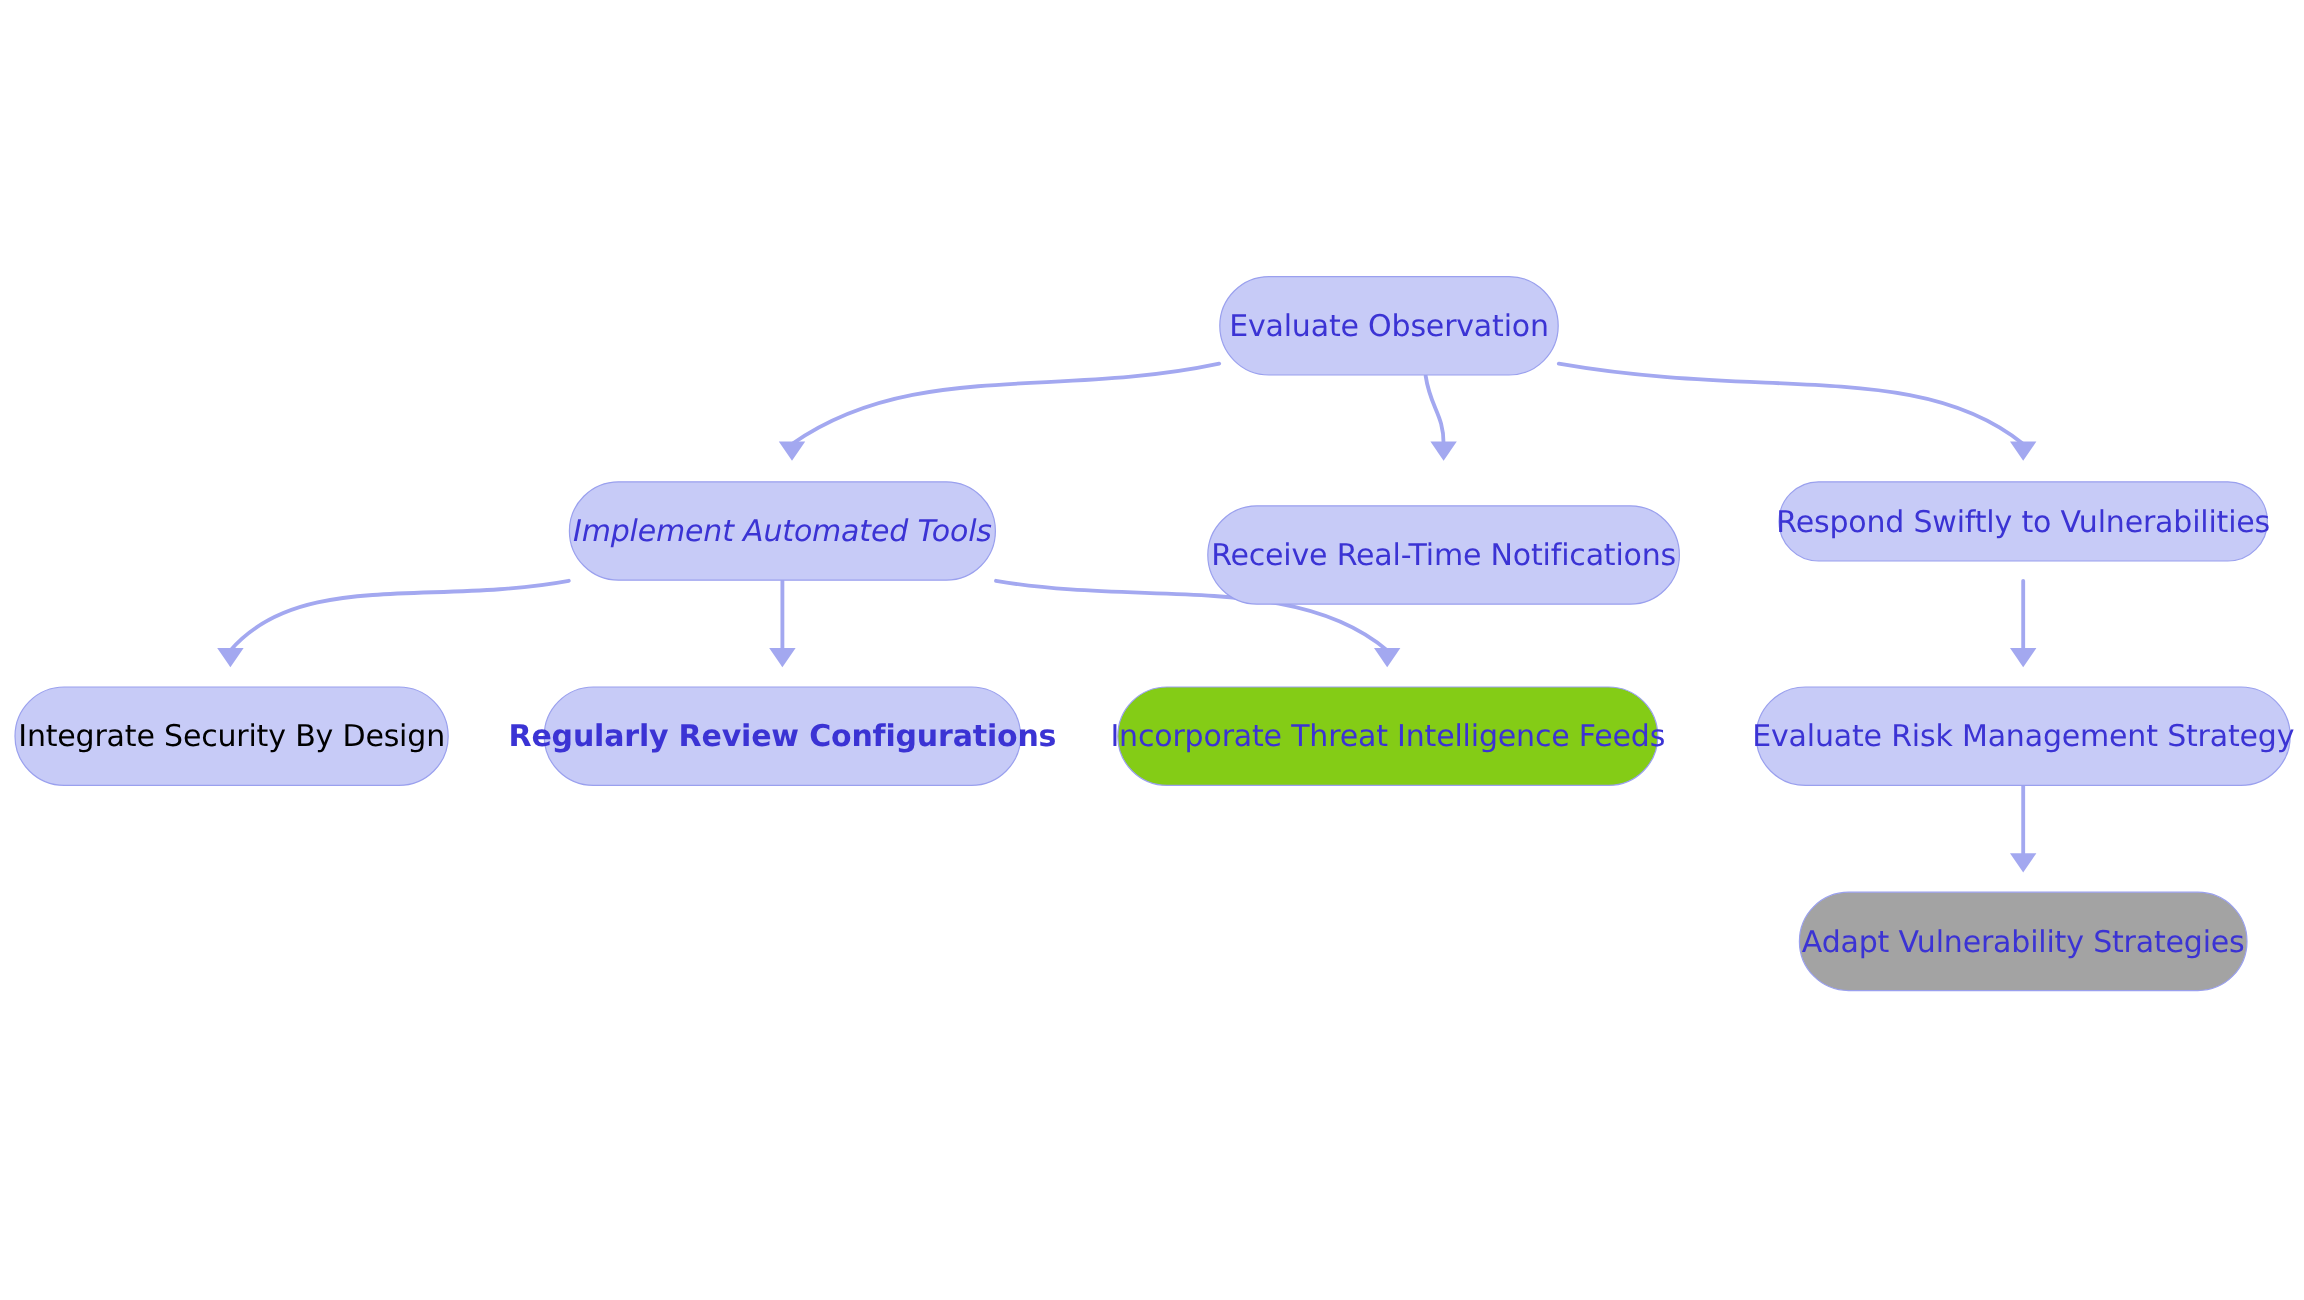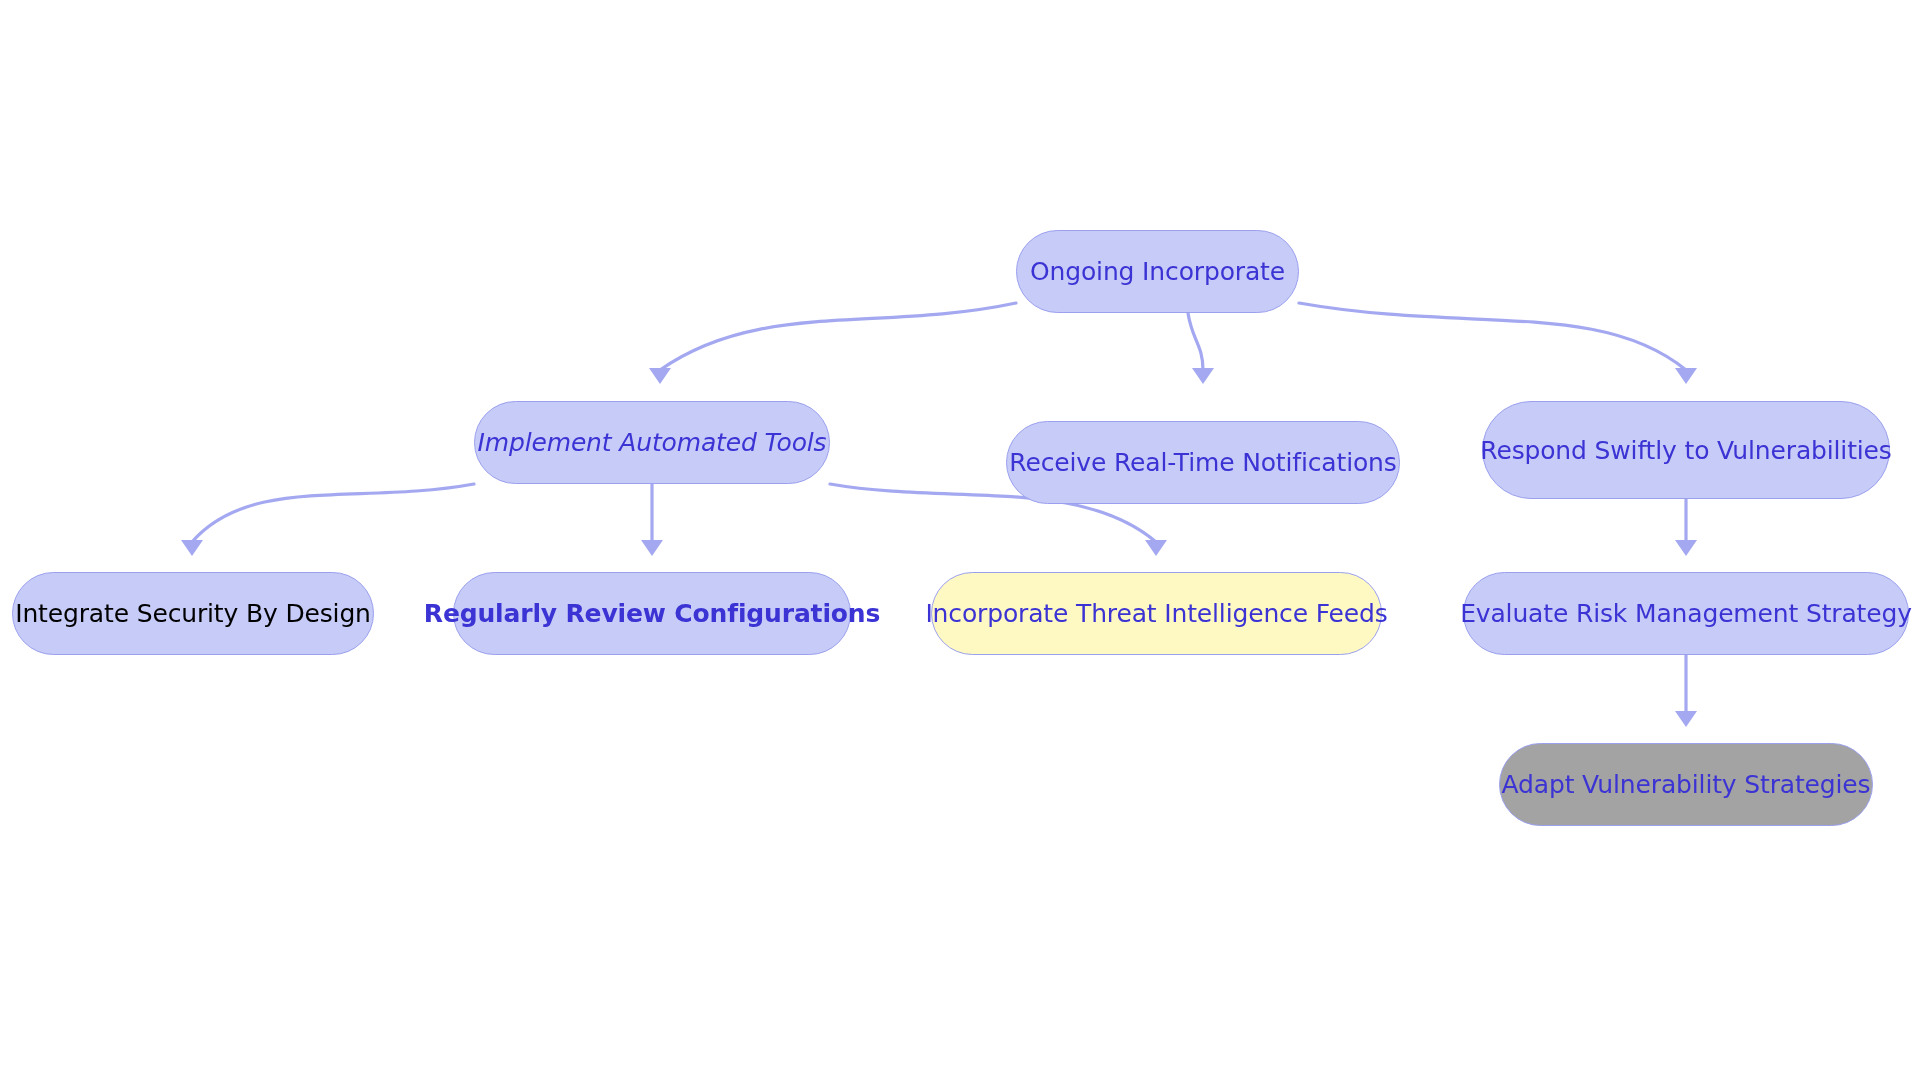--- a/index.html
+++ b/index.html
@@ -71,38 +71,38 @@
         <polygon points="181,540 203,540 192,556" fill="#a3a8f0"></polygon>
         <polygon points="641,540 663,540 652,556" fill="#a3a8f0"></polygon>
         <polygon points="1145,540 1167,540 1156,556" fill="#a3a8f0"></polygon>
         <polygon points="1675,540 1697,540 1686,556" fill="#a3a8f0"></polygon>
         <polygon points="1675,711 1697,711 1686,727" fill="#a3a8f0"></polygon>
       </g>
   </svg>
 
   <div id="node-layer">
       <div class="node" style="left: 1016px; top: 230px; width: 283px; height: 83px; background: rgb(199, 203, 247); border-color: rgb(154, 160, 238); color: rgb(59, 51, 212);">
-        <span class="node-label">Ongoing Incorporate</span>
+        <span class="node-label">Evaluate Observation</span>
       </div>
       <div class="node" style="left: 474px; top: 401px; width: 356px; height: 83px; background: rgb(199, 203, 247); border-color: rgb(154, 160, 238); color: rgb(59, 51, 212); font-style: italic;">
         <span class="node-label">Implement Automated Tools</span>
       </div>
       <div class="node" style="left: 1006px; top: 401px; width: 394px; height: 83px; background: rgb(199, 203, 247); border-color: rgb(154, 160, 238); color: rgb(59, 51, 212); margin-top: 20px;">
         <span class="node-label">Receive Real-Time Notifications</span>
       </div>
-      <div class="node" style="left: 1482px; top: 401px; width: 408px; height: 98px; background: rgb(199, 203, 247); border-color: rgb(154, 160, 238); color: rgb(59, 51, 212);">
+      <div class="node" style="left: 1482px; top: 401px; width: 408px; height: 67px; background: rgb(199, 203, 247); border-color: rgb(154, 160, 238); color: rgb(59, 51, 212);">
         <span class="node-label">Respond Swiftly to Vulnerabilities</span>
       </div>
       <div class="node" style="left: 12px; top: 572px; width: 362px; height: 83px; background: rgb(199, 203, 247); border-color: rgb(154, 160, 238); color: #000000;">
         <span class="node-label">Integrate Security By Design</span>
       </div>
       <div class="node" style="left: 453px; top: 572px; width: 398px; height: 83px; background: rgb(199, 203, 247); border-color: rgb(154, 160, 238); color: rgb(59, 51, 212); font-weight: bold;">
         <span class="node-label">Regularly Review Configurations</span>
       </div>
-      <div class="node" style="left: 931px; top: 572px; width: 451px; height: 83px; background: #fef9c3; border-color: rgb(154, 160, 238); color: rgb(59, 51, 212);">
+      <div class="node" style="left: 931px; top: 572px; width: 451px; height: 83px; background: #84cc16; border-color: rgb(154, 160, 238); color: rgb(59, 51, 212);">
         <span class="node-label">Incorporate Threat Intelligence Feeds</span>
       </div>
       <div class="node" style="left: 1463px; top: 572px; width: 446px; height: 83px; background: rgb(199, 203, 247); border-color: rgb(154, 160, 238); color: rgb(59, 51, 212);">
         <span class="node-label">Evaluate Risk Management Strategy</span>
       </div>
       <div class="node" style="left: 1499px; top: 743px; width: 374px; height: 83px; background: #a3a3a3; border-color: rgb(154, 160, 238); color: rgb(59, 51, 212);">
         <span class="node-label">Adapt Vulnerability Strategies</span>
       </div>
     </div>
 

